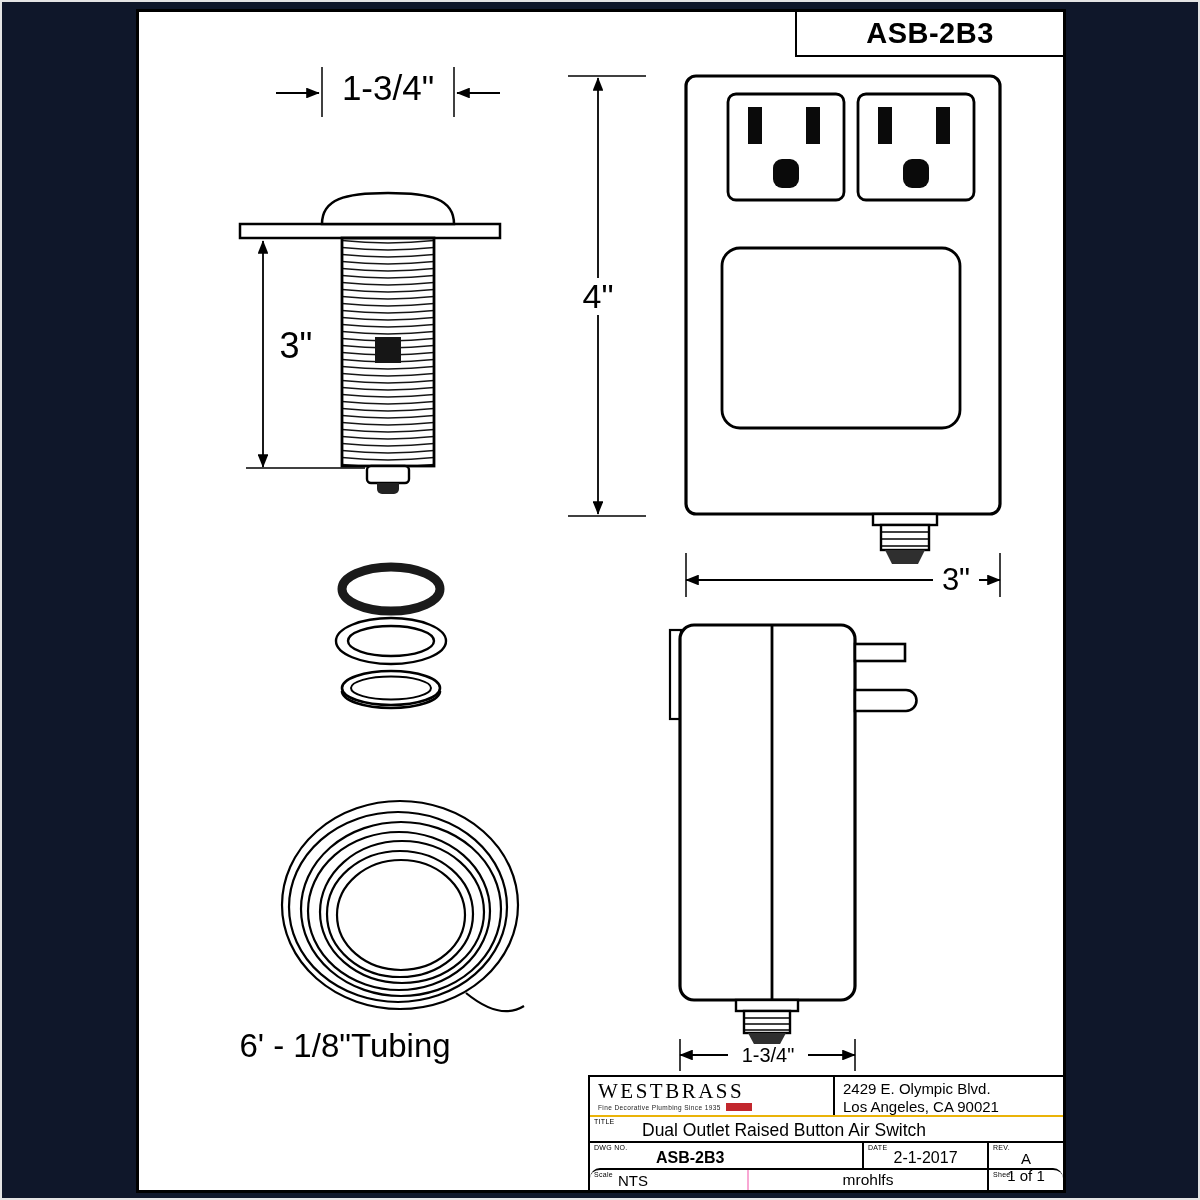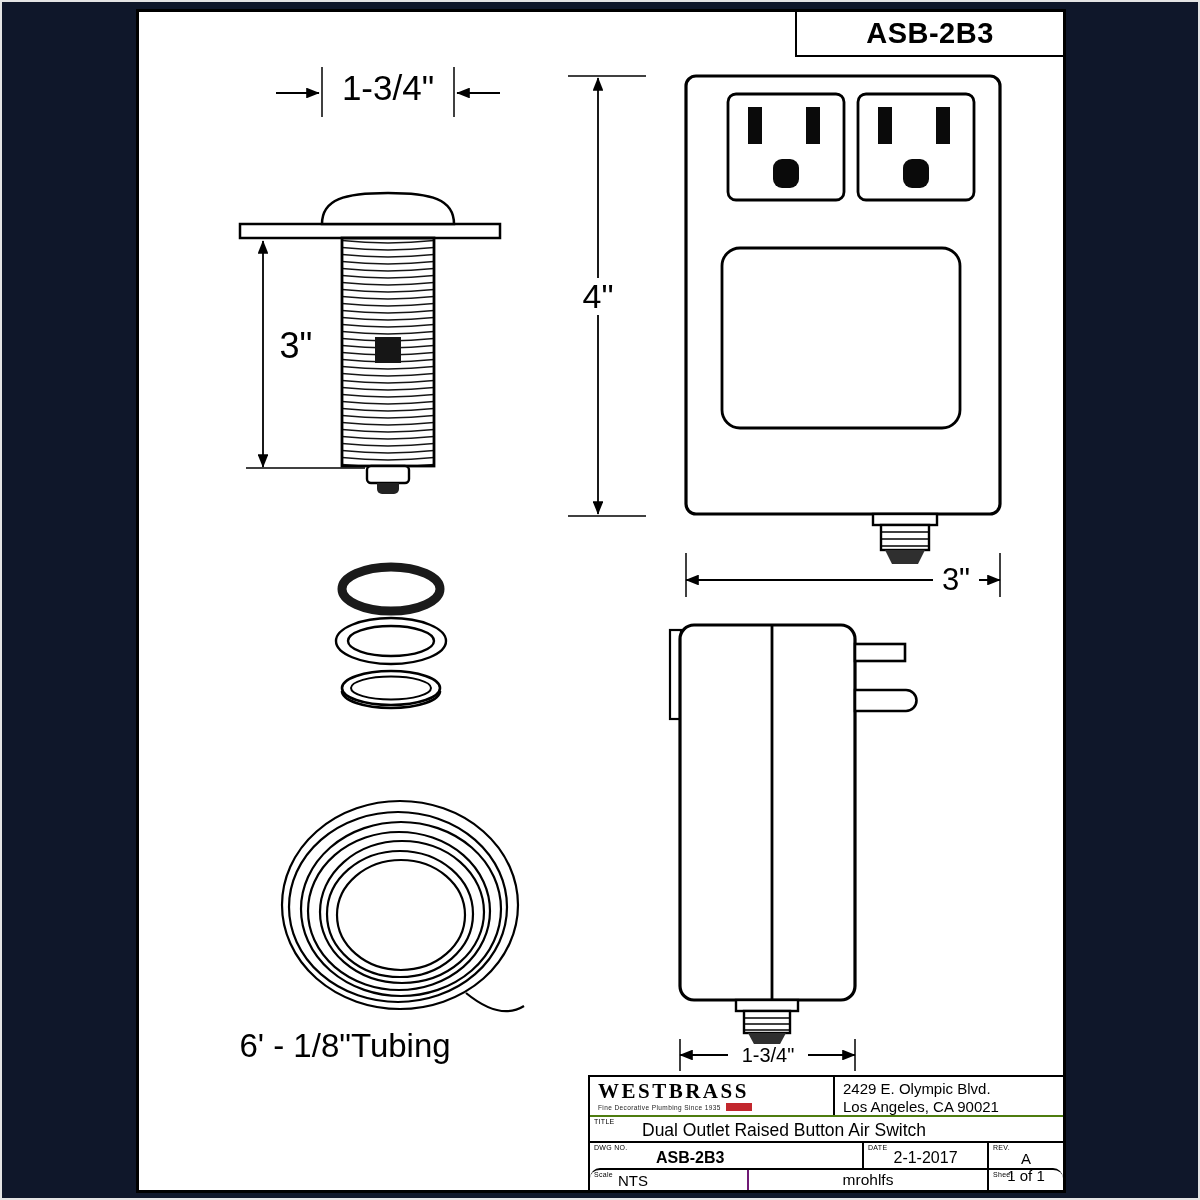--- a/index.html
+++ b/index.html
@@ -38,41 +38,41 @@
 
   
   .tb {
     position:absolute; left:449px; top:1063px; right:0; bottom:0;
     border-top:2.5px solid #000; border-left:2.5px solid #000;
     display:flex; flex-direction:column; background:#fff;
   }
   .tb-r1 { height:38px; display:flex; }
   .tb-logo-cell { width:243px; padding:3px 0 0 8px; box-sizing:border-box; }
   .tb-company {
-    font-family:"Liberation Serif", serif; font-weight:bold;
+    font-family:"Liberation Serif", serif; font-weight:normal;
     font-size:21px; letter-spacing:2.5px; line-height:1.05; white-space:nowrap;
   }
   .tb-tagline-row { display:flex; align-items:center; gap:5px; margin-top:1px; }
   .tb-tagline { font-size:6.5px; letter-spacing:0.4px; color:#222; white-space:nowrap; }
   .red-mark { width:26px; height:8px; background:#c2272d; display:inline-block; }
   .tb-addr-cell {
     flex:1; border-left:2px solid #000; padding:3px 0 0 8px;
     font-size:15px; line-height:1.18;
   }
-  .tb-r2 { height:24px; border-top:2px solid #4d7c0f; position:relative; }
+  .tb-r2 { height:24px; border-top:2px solid #eab308; position:relative; }
   .tb-label { position:absolute; top:1px; left:4px; font-size:7px; letter-spacing:0.3px; color:#000; }
   .tb-title { position:absolute; left:52px; top:3px; font-size:17.5px; white-space:nowrap; }
   .tb-r3 { height:25px; border-top:2px solid #000; display:flex; }
   .tb-r4 { flex:1; border-top:2px solid #000; display:flex;border-radius:10px; }
   .tb-cell { position:relative; height:100%; box-sizing:border-box; }
   .c-dwg { width:272px; }
   .c-date { width:125px; border-left:2px solid #000; }
   .c-rev { flex:1; border-left:2px solid #000; }
   .c-scale { width:157px; }
-  .c-drawn { flex:1; border-left:2px solid #701a75; }
+  .c-drawn { flex:1; border-left:2px solid #f9a8d4; }
   .c-sheet { width:76px; border-left:2px solid #000; }
   .tb-value { position:absolute; bottom:1px; font-size:16px; white-space:nowrap; }
   .c-dwg .tb-value { left:66px; font-weight:bold; }
   .c-date .tb-value { left:50%; transform:translateX(-50%);margin-top:19px; }
   .c-rev .tb-value { left:50%; transform:translateX(-50%); font-size:15px; }
   .c-scale .tb-value { left:28px; font-size:15px; }
   .c-drawn .tb-value { left:50%; transform:translateX(-50%); font-size:15.5px; }
   .c-sheet .tb-value { left:50%; transform:translateX(-50%); font-size:15px; bottom:6px; }
 </style>
 </head>

